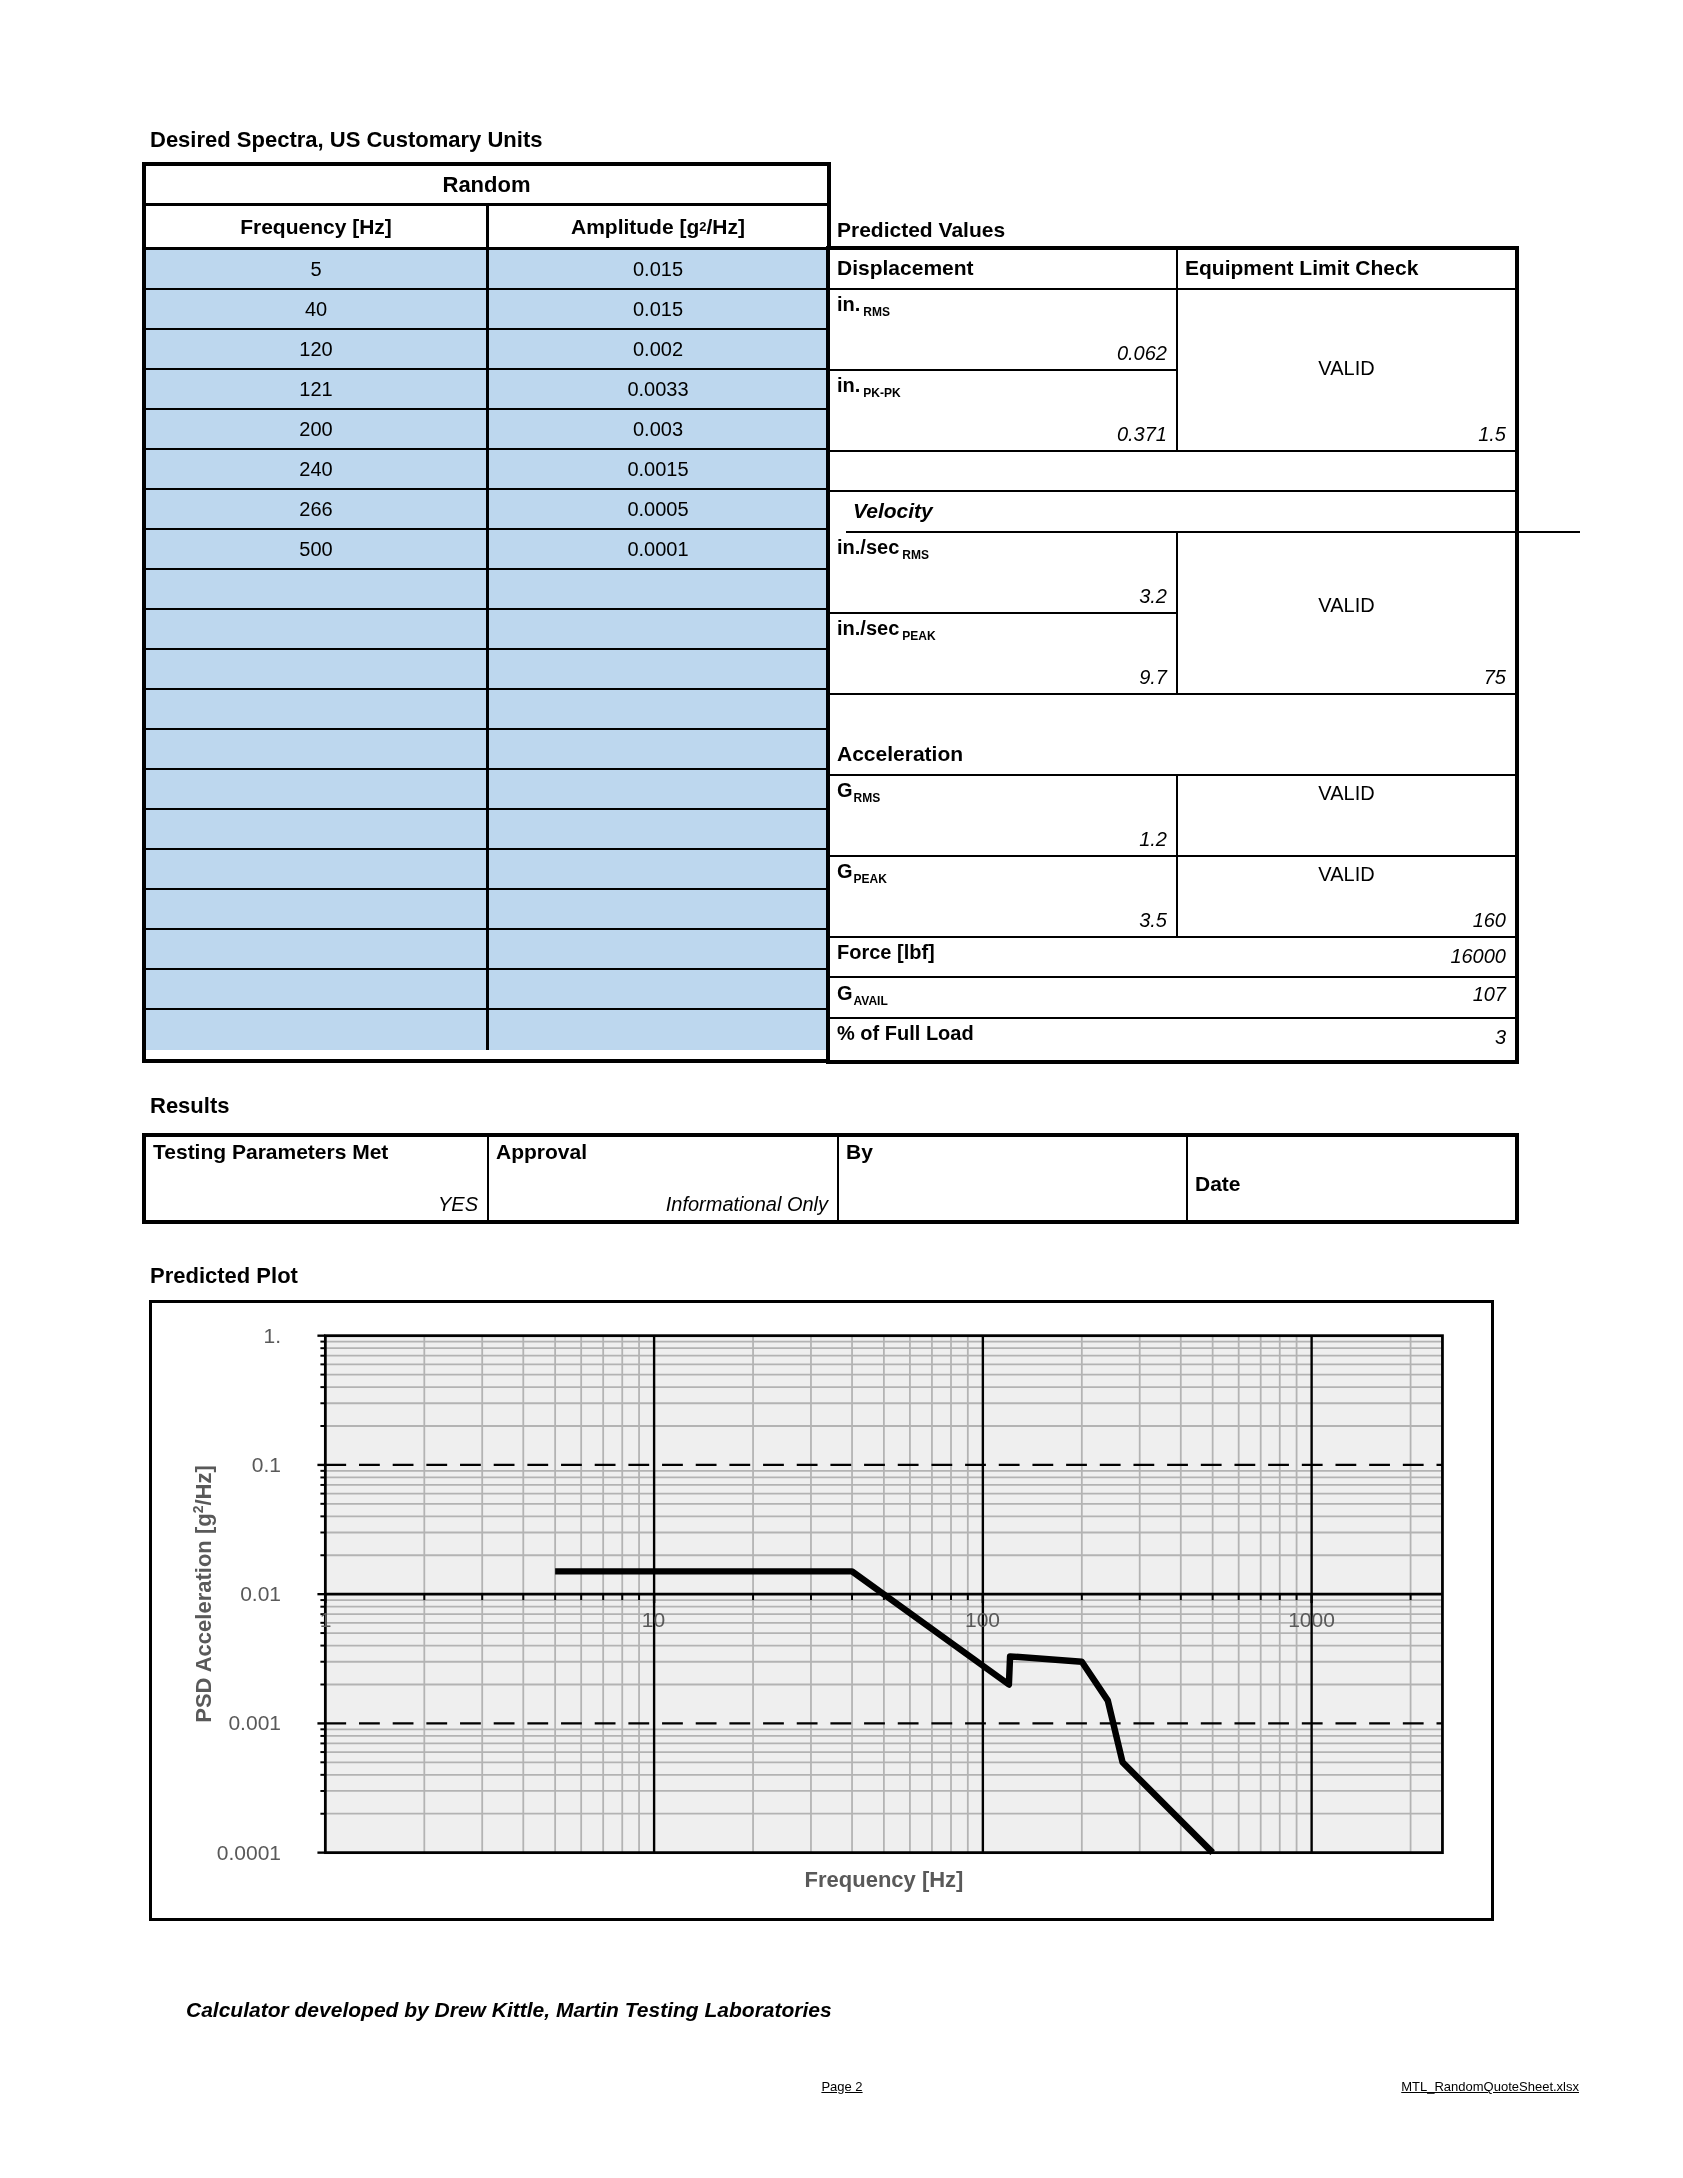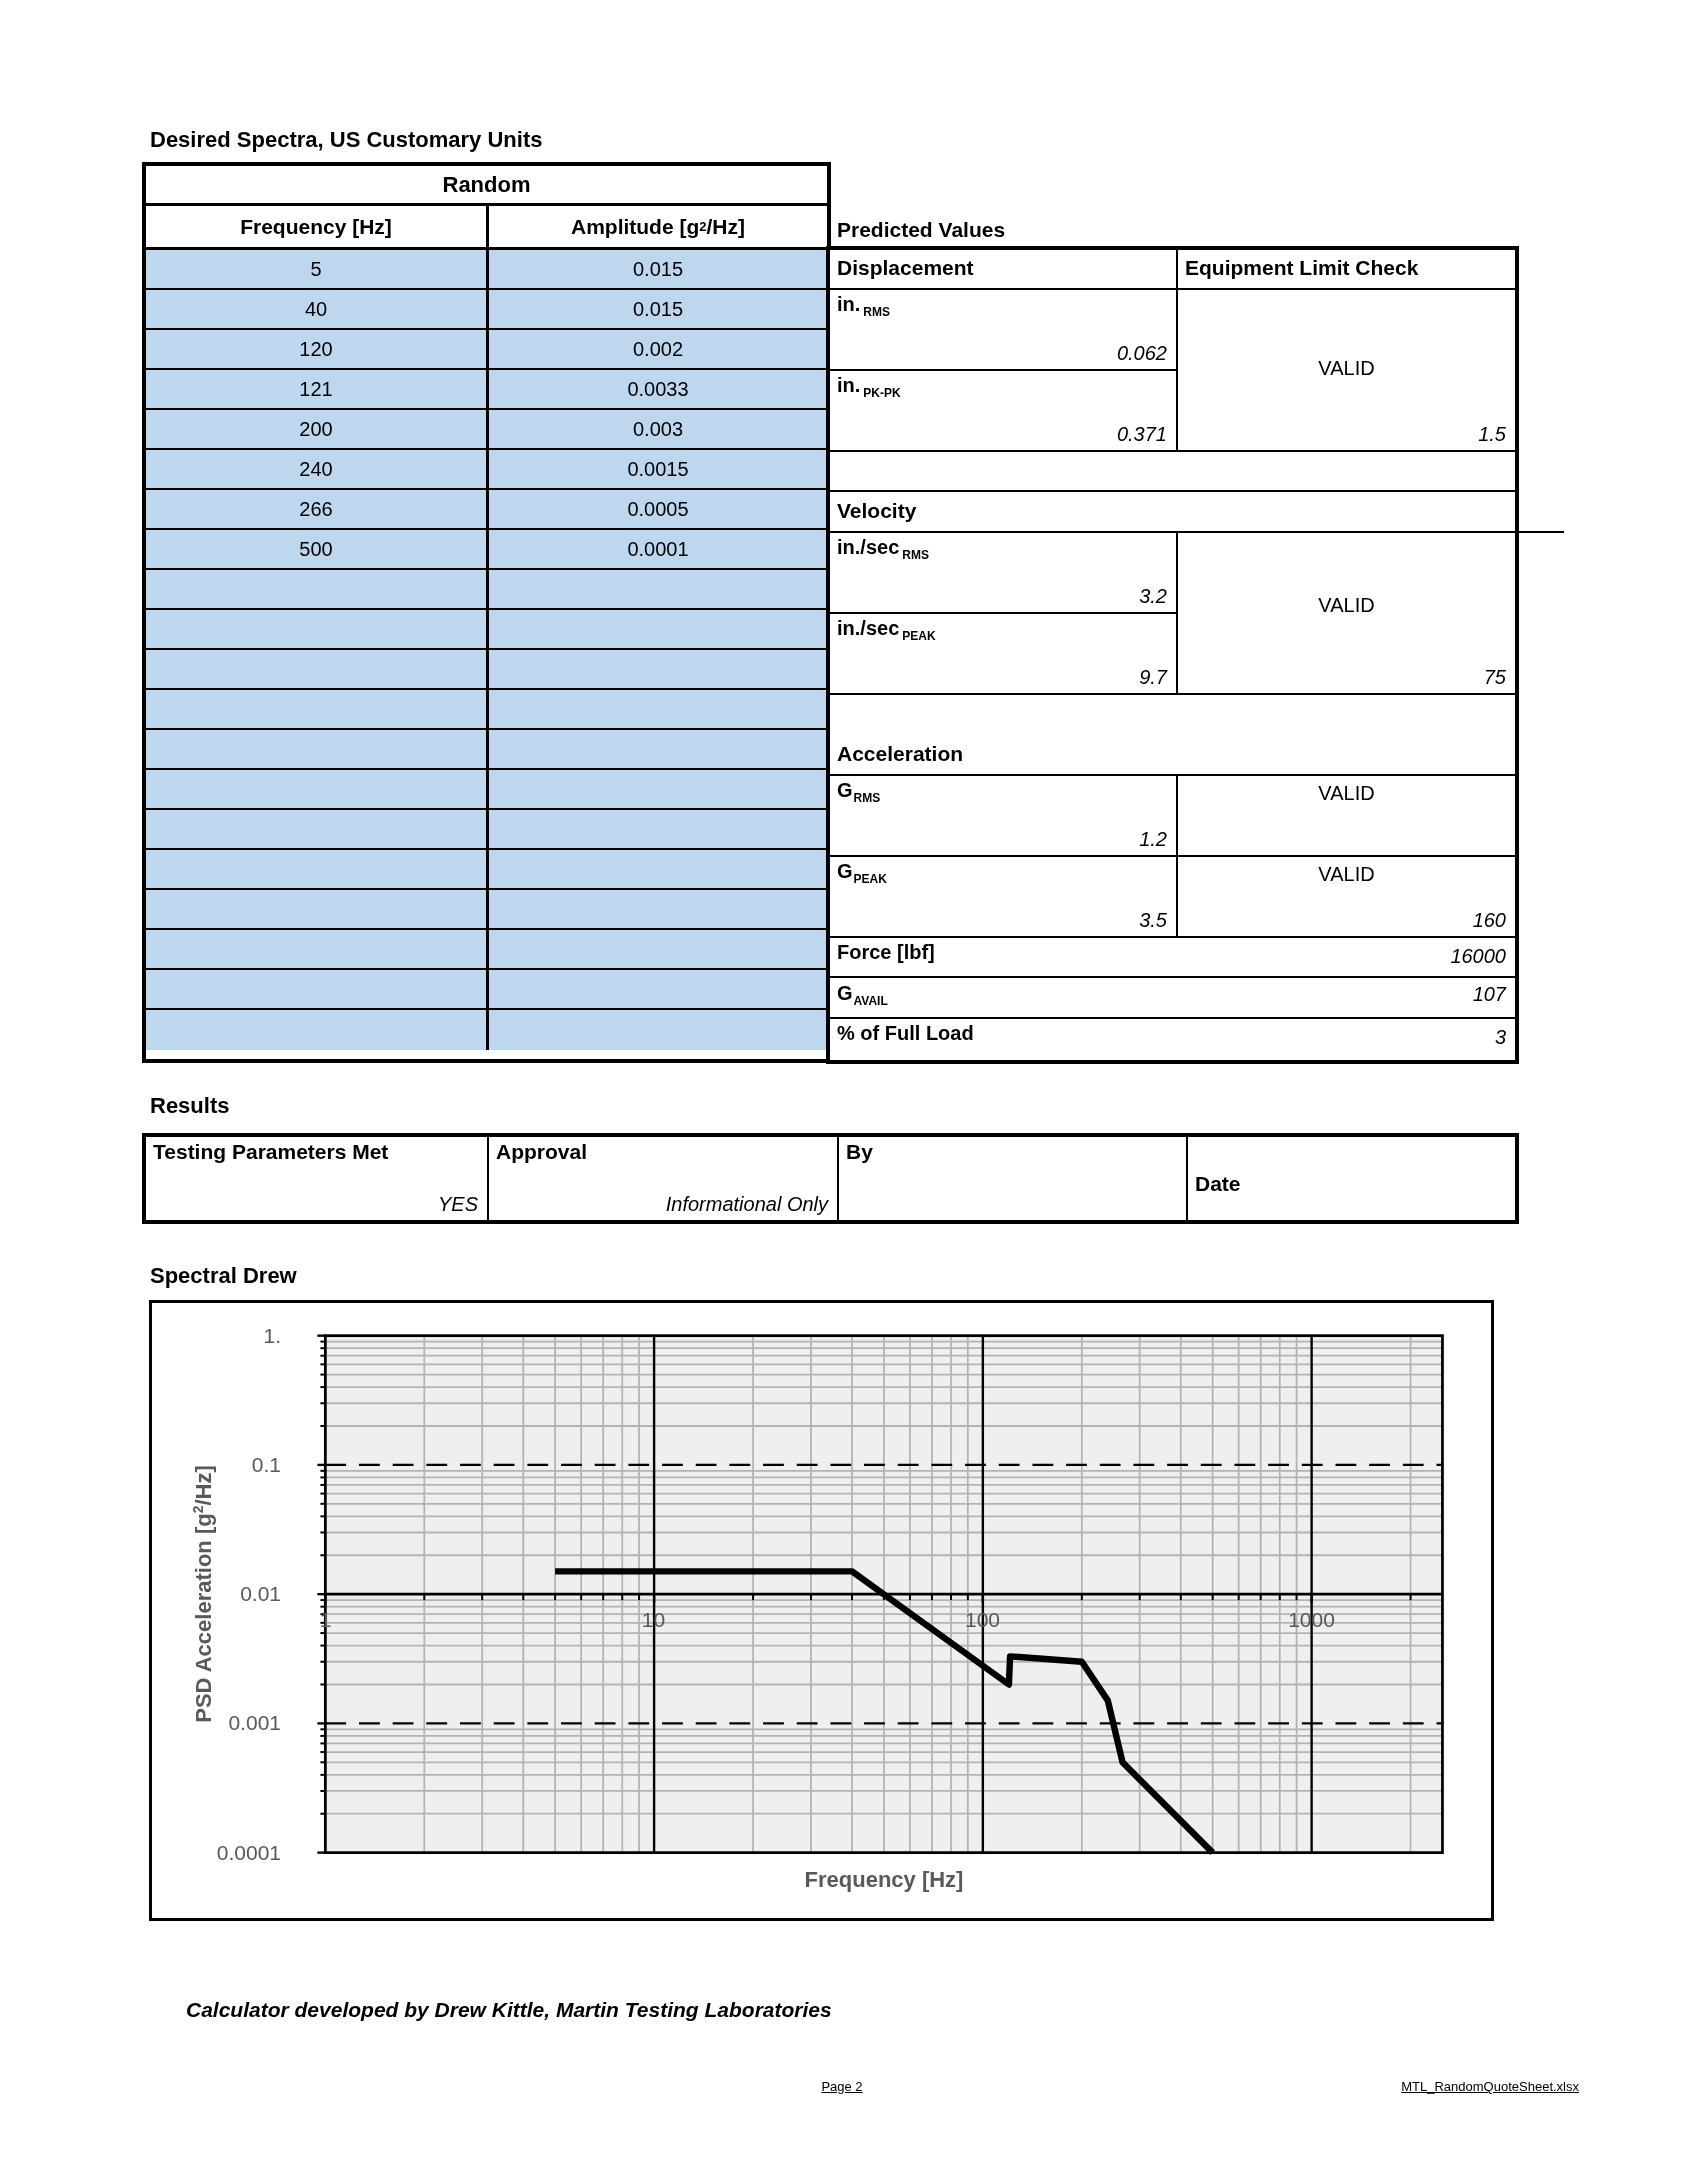--- a/index.html
+++ b/index.html
@@ -159,21 +159,21 @@
     <div class="pvalue">0.371</div>
   </div>
 
   <div class="pcell b-b" style="left:348px;top:40px;width:337px;height:162px;">
     <div class="pvalid" style="top:67px;">VALID</div>
     <div class="pvalue">1.5</div>
   </div>
 
   <div class="pcell b-b" style="left:0;top:202px;width:685px;height:40px;"></div>
 
-  <div class="pcell b-b phead" style="left:0;top:243px;width:734px;height:40px;">Velocity</div>
+  <div class="pcell b-b phead" style="left:16px;top:243px;width:734px;height:40px;font-style:italic;">Velocity</div>
 
   <div class="pcell b-b b-r" style="left:0;top:283px;width:348px;height:81px;">
     <div class="plabel"><span>in./sec</span><span class="sub">RMS</span></div>
     <div class="pvalue">3.2</div>
   </div>
 
   <div class="pcell b-b b-r" style="left:0;top:364px;width:348px;height:81px;">
     <div class="plabel"><span>in./sec</span><span class="sub">PEAK</span></div>
     <div class="pvalue">9.7</div>
   </div>
@@ -234,21 +234,21 @@
   <div class="rcol rdiv" style="left:693px;width:349px;">
     <div class="plabel" style="font-size:21px;">By</div>
     <div class="pvalue"></div>
   </div>
   <div class="rcol" style="left:1042px;width:327px;margin-top:32px;">
     <div class="plabel" style="font-size:21px;">Date</div>
     <div class="pvalue"></div>
   </div>
 </div>
 
-<div class="abs sect-title" style="left:150px;top:1263px;">Spectral Drew</div>
+<div class="abs sect-title" style="left:150px;top:1263px;">Predicted Plot</div>
 <div class="abs" id="chart-box">
   <svg id="chart-svg" width="1340" height="615" viewBox="0 0 1353 621">
       <rect x="175" y="33" width="1128" height="522" fill="#efefef"></rect>
       <line x1="274.93167455645465" y1="33" x2="274.93167455645465" y2="555" stroke="#b3b3b3" stroke-width="1.8"></line>
       <line x1="333.3879568062511" y1="33" x2="333.3879568062511" y2="555" stroke="#b3b3b3" stroke-width="1.8"></line>
       <line x1="374.8633491129093" y1="33" x2="374.8633491129093" y2="555" stroke="#b3b3b3" stroke-width="1.8"></line>
       <line x1="407.0341627217727" y1="33" x2="407.0341627217727" y2="555" stroke="#b3b3b3" stroke-width="1.8"></line>
       <line x1="433.31963136270576" y1="33" x2="433.31963136270576" y2="555" stroke="#b3b3b3" stroke-width="1.8"></line>
       <line x1="455.5436784355216" y1="33" x2="455.5436784355216" y2="555" stroke="#b3b3b3" stroke-width="1.8"></line>
       <line x1="474.79502366936396" y1="33" x2="474.79502366936396" y2="555" stroke="#b3b3b3" stroke-width="1.8"></line>

